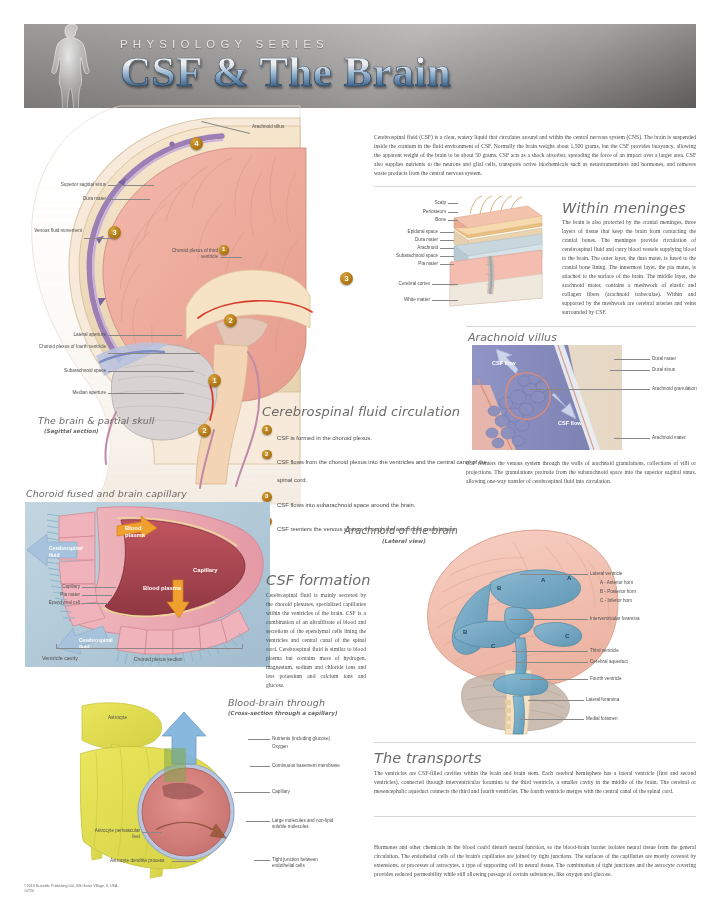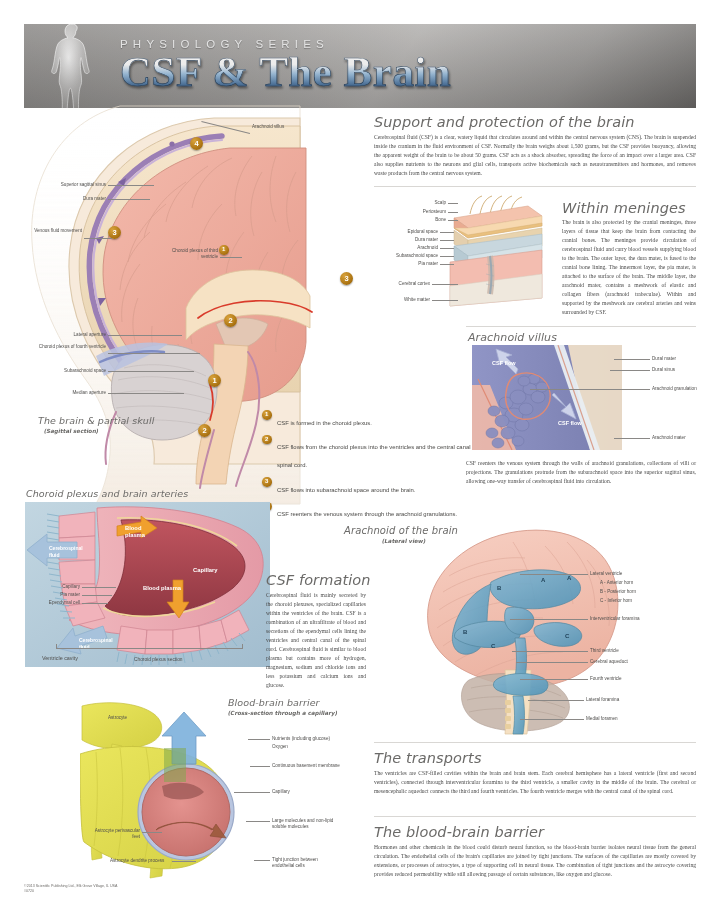--- a/index.html
+++ b/index.html
@@ -263,39 +263,39 @@
   <div class="lbl" style="position:absolute;left:28px;top:368px;text-align:right;width:78px;">Subarachnoid space</div>
   <div class="leader" style="left:108px;top:371px;width:86px;"></div>
 
   <div class="lbl" style="position:absolute;left:28px;top:390px;text-align:right;width:78px;">Median aperture</div>
   <div class="leader" style="left:108px;top:393px;width:76px;"></div>
 
   <div class="sec-h" style="position:absolute;left:38px;top:415px;font-size:9.5px;">The brain &amp; partial skull</div>
   <div class="panel-sub" style="position:absolute;left:44px;top:428px;">(Sagittal section)</div>
 
   <div class="circ">
+    <div class="sec-h">Cerebrospinal fluid circulation</div>
     <div class="circ-item">
       <span class="badge sm">1</span>
       <span class="circ-txt">CSF is formed in the choroid plexus.</span>
     </div>
     <div class="circ-item">
       <span class="badge sm">2</span>
       <span class="circ-txt">CSF flows from the choroid plexus into the ventricles and the central canal of the spinal cord.</span>
     </div>
     <div class="circ-item">
       <span class="badge sm">3</span>
       <span class="circ-txt">CSF flows into subarachnoid space around the brain.</span>
     </div>
     <div class="circ-item">
       <span class="badge sm">4</span>
       <span class="circ-txt">CSF reenters the venous system through the arachnoid granulations.</span>
     </div>
   </div>
 
-  <div class="sec-h big" style="position:absolute;left:374px;top:114px;">Support and protection of the brain</div>
   <div class="body-text" style="position:absolute;left:374px;top:133px;width:322px;">Cerebrospinal fluid (CSF) is a clear, watery liquid that circulates around and within the central nervous system (CNS). The brain is suspended inside the cranium in the fluid environment of CSF. Normally the brain weighs about 1,500 grams, but the CSF provides buoyancy, allowing the apparent weight of the brain to be about 50 grams. CSF acts as a shock absorber, spreading the force of an impact over a larger area. CSF also supplies nutrients to the neurons and glial cells, transports active biochemicals such as neurotransmitters and hormones, and removes waste products from the central nervous system.</div>
 
   <div class="divider" style="left:374px;top:186px;width:322px;"></div>
 
   <div class="art" style="left:406px;top:196px;width:140px;height:112px;">
     <svg width="140" height="112" viewBox="0 0 140 112">
       <defs>
         <linearGradient id="scalpG" x1="0" y1="0" x2="0" y2="1">
           <stop offset="0%" stop-color="#f3bca6"></stop>
             <stop offset="100%" stop-color="#e9a98f"></stop>
@@ -450,21 +450,21 @@
   <div class="leader" style="left:614px;top:359px;width:36px;"></div>
   <div class="lbl" style="position:absolute;left:652px;top:367px;">Dural sinus</div>
   <div class="leader" style="left:610px;top:370px;width:40px;"></div>
   <div class="lbl" style="position:absolute;left:652px;top:386px;">Arachnoid granulation</div>
   <div class="leader" style="left:530px;top:389px;width:120px;"></div>
   <div class="lbl" style="position:absolute;left:652px;top:435px;">Arachnoid mater</div>
   <div class="leader" style="left:614px;top:438px;width:36px;"></div>
 
   <div class="body-text" style="position:absolute;left:466px;top:459px;width:230px;">CSF reenters the venous system through the walls of arachnoid granulations, collections of villi or projections. The granulations protrude from the subarachnoid space into the superior sagittal sinus, allowing one-way transfer of cerebrospinal fluid into circulation.</div>
 
-  <div class="sec-h" style="position:absolute;left:26px;top:488px;font-size:9.5px;">Choroid plexus and brain arteries</div>
+  <div class="sec-h" style="position:absolute;left:26px;top:488px;font-size:9.5px;">Choroid fused and brain capillary</div>
 
   <div class="plexus-art">
     <svg width="245" height="165" viewBox="0 0 245 165">
       <defs>
         <linearGradient id="plexBg" x1="0" y1="0" x2="1" y2="1">
           <stop offset="0%" stop-color="#c2d6e1"></stop>
             <stop offset="100%" stop-color="#a2bdcf"></stop>
         </linearGradient>
         <linearGradient id="epiG" x1="0" y1="0" x2="1" y2="0">
           <stop offset="0%" stop-color="#f0b7bd"></stop>
@@ -681,21 +681,21 @@
   <div class="lbl" style="position:absolute;left:590px;top:659px;">Cerebral aqueduct</div>
   <div class="leader" style="left:516px;top:662px;width:72px;"></div>
   <div class="lbl" style="position:absolute;left:590px;top:676px;">Fourth ventricle</div>
   <div class="leader" style="left:520px;top:679px;width:68px;"></div>
 
   <div class="lbl" style="position:absolute;left:586px;top:697px;">Lateral foramina</div>
   <div class="leader" style="left:528px;top:700px;width:56px;"></div>
   <div class="lbl" style="position:absolute;left:586px;top:716px;">Medial foramen</div>
   <div class="leader" style="left:520px;top:719px;width:64px;"></div>
 
-  <div class="sec-h" style="position:absolute;left:228px;top:697px;font-size:9.5px;">Blood-brain barrier</div>
+  <div class="sec-h" style="position:absolute;left:228px;top:697px;font-size:9.5px;">Blood-brain through</div>
   <div class="panel-sub" style="position:absolute;left:228px;top:710px;">(Cross-section through a capillary)</div>
 
   <div class="bbb-art">
     <svg width="210" height="180" viewBox="0 0 210 180">
       <defs>
         <linearGradient id="astroG" x1="0" y1="0" x2="1" y2="1">
           <stop offset="0%" stop-color="#eae65d"></stop>
             <stop offset="100%" stop-color="#d4d044"></stop>
         </linearGradient>
         <radialGradient id="lumenG" cx="45%" cy="40%" r="62%">
@@ -759,21 +759,20 @@
   <div class="leader" style="left:172px;top:861px;width:24px;"></div>
 
   <div class="lbl w" style="position:absolute;left:272px;top:857px;width:68px;line-height:1.35;">Tight junction between endothelial cells</div>
   <div class="leader" style="left:254px;top:860px;width:16px;"></div>
 
   <div class="divider" style="left:374px;top:742px;width:322px;"></div>
   <div class="sec-h big" style="position:absolute;left:374px;top:750px;">The transports</div>
   <div class="body-text" style="position:absolute;left:374px;top:769px;width:322px;">The ventricles are CSF-filled cavities within the brain and brain stem. Each cerebral hemisphere has a lateral ventricle (first and second ventricles), connected through interventricular foramina to the third ventricle, a smaller cavity in the middle of the brain. The cerebral or mesencephalic aqueduct connects the third and fourth ventricles. The fourth ventricle merges with the central canal of the spinal cord.</div>
 
   <div class="divider" style="left:374px;top:816px;width:322px;"></div>
-  <div class="sec-h big" style="position:absolute;left:374px;top:824px;">The blood-brain barrier</div>
   <div class="body-text" style="position:absolute;left:374px;top:843px;width:322px;">Hormones and other chemicals in the blood could disturb neural function, so the blood-brain barrier isolates neural tissue from the general circulation. The endothelial cells of the brain's capillaries are joined by tight junctions. The surfaces of the capillaries are mostly covered by extensions, or processes of astrocytes, a type of supporting cell in neural tissue. The combination of tight junctions and the astrocyte covering provides reduced permeability while still allowing passage of certain substances, like oxygen and glucose.</div>
 
   <div class="footer">
     <div>©2013 Scientific Publishing Ltd., Elk Grove Village, IL USA</div>
     <div>#0720</div>
   </div>
 
 </div>
 
 </body></html>

